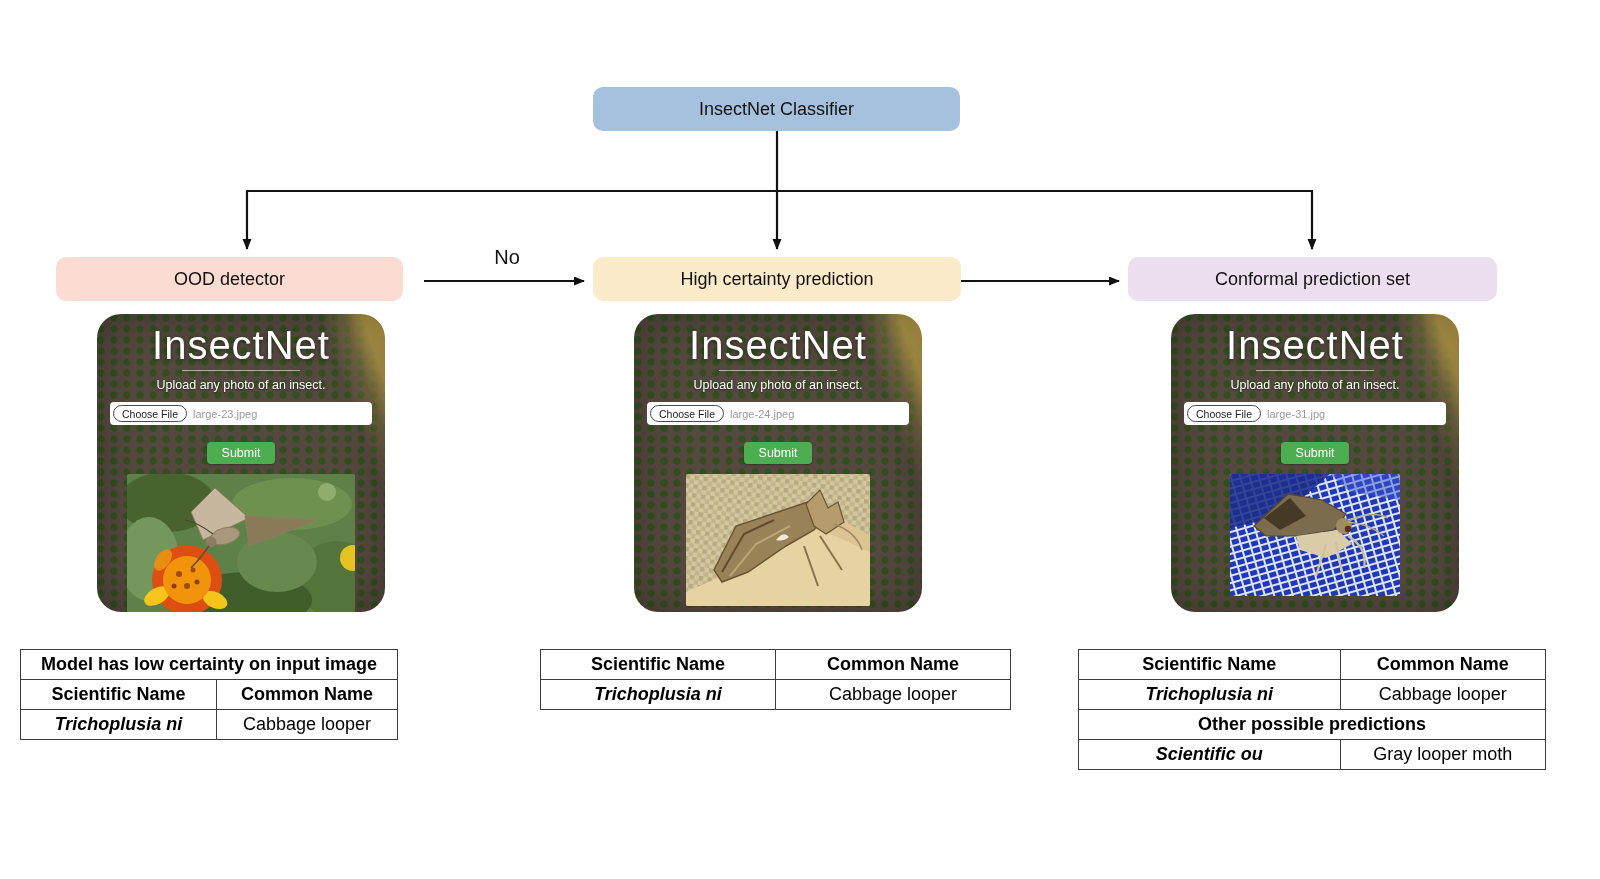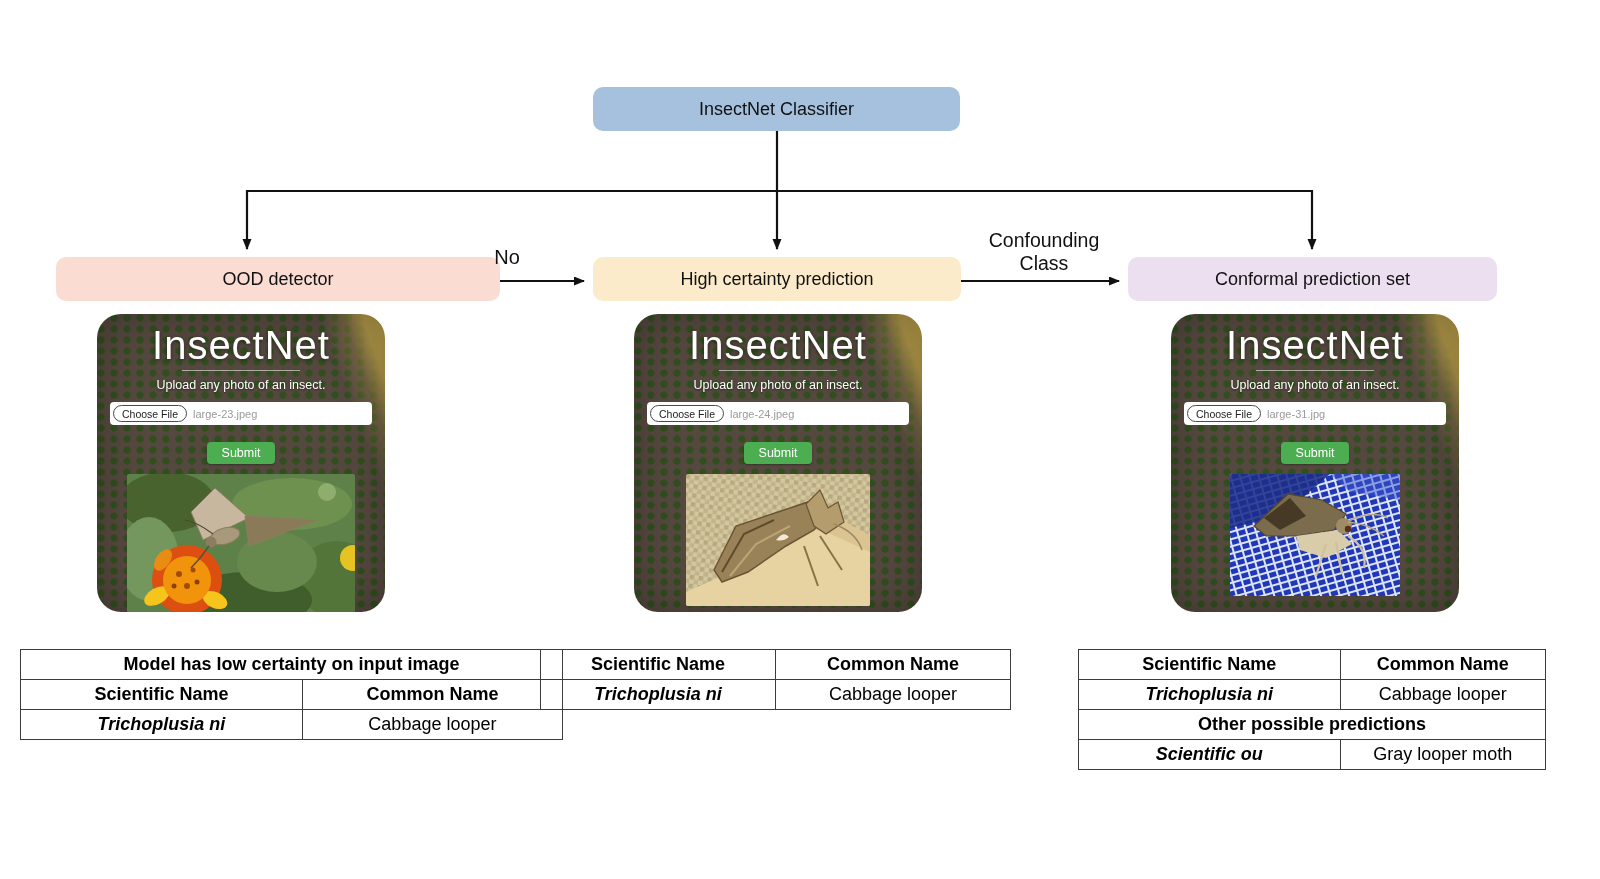--- a/index.html
+++ b/index.html
@@ -3,21 +3,21 @@
 <meta charset="utf-8">
 <style>
   html,body{margin:0;padding:0;background:#fff;}
   .canvas{position:relative;width:1600px;height:879px;background:#ffffff;
           font-family:"Liberation Sans",sans-serif;overflow:hidden;padding-left:32px;}
 
   
   .node{position:absolute;height:44px;border-radius:10px;display:flex;
         align-items:center;justify-content:center;font-size:18px;color:#111;}
   .node-root{left:593px;top:87px;width:367px;background:#a5c1dd;}
-  .node-ood{left:56px;top:257px;width:444px;background:#fadcd2;}
+  .node-ood{left:56px;top:257px;width:347px;background:#fadcd2;}
   .node-high{left:593px;top:257px;width:368px;background:#fcebcb;}
   .node-conformal{left:1128px;top:257px;width:369px;background:#ecdff0;}
 
   .edge-label{position:absolute;color:#111;text-align:center;line-height:1.18;}
   .edge-no{left:437px;top:246px;width:140px;font-size:20px;}
   .edge-confounding{left:963px;top:229px;width:162px;font-size:19.5px;}
 
   .arrows{position:absolute;left:0;top:0;pointer-events:none;}
 
   
@@ -47,21 +47,21 @@
               font-size:12.5px;padding:4px 15px;border-radius:4px;
               box-shadow:0 1px 2px rgba(0,0,0,.3);}
   .photo{display:block;margin:10px auto 0;border-radius:2px;}
 
   
   .dtable{position:absolute;border-collapse:collapse;font-size:18px;color:#000;table-layout:fixed;}
   .dtable td{border:1.6px solid #3c3c3c;text-align:center;padding:1px 4px;height:27px;
              overflow:hidden;white-space:nowrap;}
   .banner{font-weight:bold;}
   .sci{font-style:italic;font-weight:bold;}
-  .t1{left:20px;top:649px;width:543px;}
+  .t1{left:20px;top:649px;width:378px;}
   .t2{left:540px;top:649px;width:471px;}
   .t3{left:1078px;top:649px;width:468px;}
 </style>
 </head>
 <body>
 
 <div class="canvas">
 
   <svg class="arrows" width="1600" height="340">
     <defs>
@@ -86,21 +86,20 @@
     <span>OOD detector</span>
   </div>
   <div class="node node-high">
     <span>High certainty prediction</span>
   </div>
   <div class="node node-conformal">
     <span>Conformal prediction set</span>
   </div>
 
   <div class="edge-label edge-no">No</div>
-  <div class="edge-label edge-confounding">Confounding Class</div>
 
   <div class="card card-1">
     <div class="card-title">InsectNet</div>
     <div class="card-divider"></div>
     <div class="card-subtitle">Upload any photo of an insect.</div>
     <div class="filebar">
       <span class="choose-btn">Choose File</span>
       <span class="filename">large-23.jpeg</span>
     </div>
     <span class="submit-btn">Submit</span>

